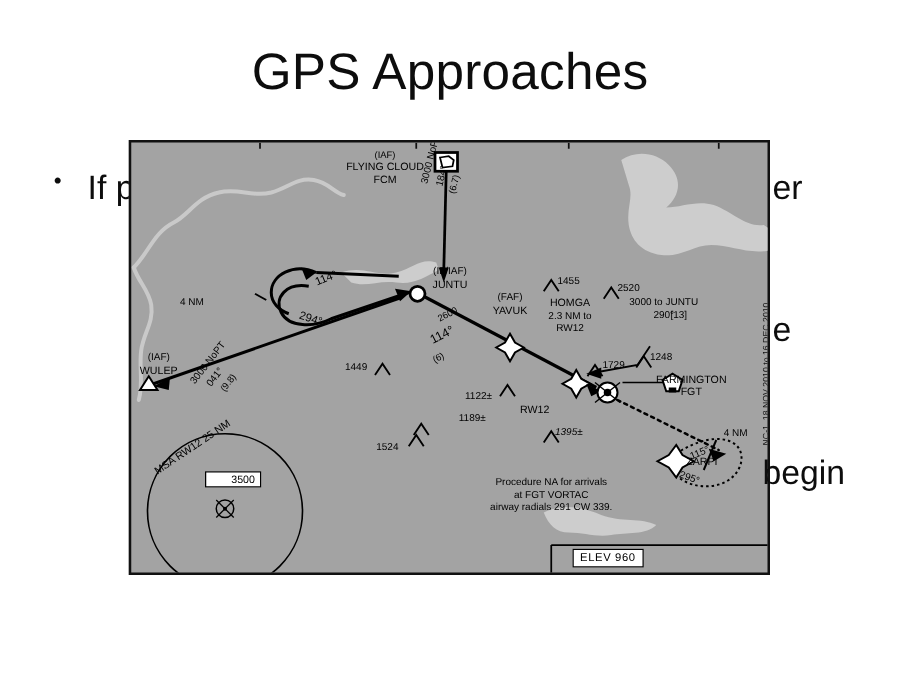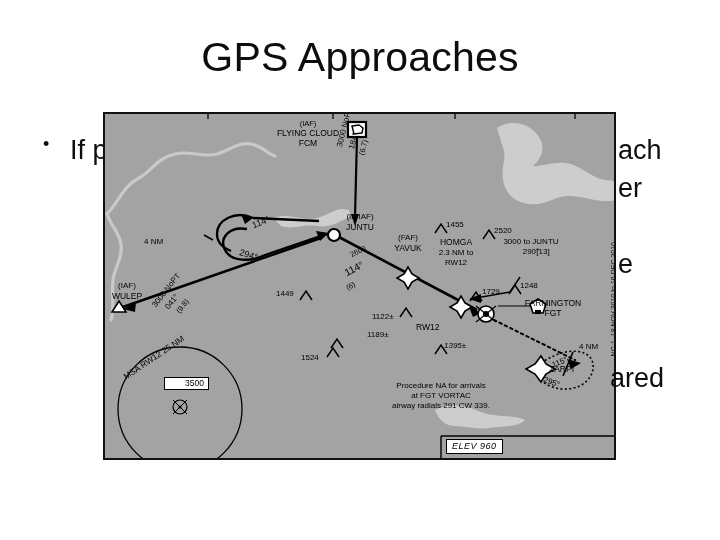--- a/index.html
+++ b/index.html
@@ -255,30 +255,29 @@
 
     <div class="lbl f8 c" style="left:266px;top:268px;width:140px;">Procedure NA for arrivals</div>
     <div class="lbl f8 c" style="left:266px;top:278px;width:140px;">at FGT VORTAC</div>
     <div class="lbl f8 c" style="left:266px;top:288px;width:140px;">airway radials 291 CW 339.</div>
 
     <div class="lbl f85" style="left:396px;top:251px;margin-left:48px;">ZARPI</div>
     <div class="lbl f8 rot-r" style="left:446px;top:248px;transform:rotate(-22deg);">115°</div>
     <div class="lbl f8 rot-r" style="left:440px;top:262px;transform:rotate(20deg);">295°</div>
     <div class="lbl f8" style="left:474px;top:229px;">4 NM</div>
 
-    <div class="elevbox" style="left:341px;top:325px;font-style:italic;">ELEV  960</div>
+    <div class="elevbox" style="left:353px;top:325px;">ELEV  960</div>
 
     <div class="vert-right" style="right:4px;top:128px;">NC-1, 18 NOV 2010 to 16 DEC 2010</div>
   </div>
 
   <div class="body-text" style="left:0;top:0;width:0;height:0;overflow:visible;"></div>
   <div style="position:absolute;left:618px;top:131px;width:100px;font-size:27px;line-height:38px;color:#0d0d0d;overflow:hidden;">
-    <div>ach</div>
     <div>er</div>
   </div>
   <div style="position:absolute;left:618px;top:245px;width:100px;font-size:27px;line-height:38px;color:#0d0d0d;overflow:hidden;">
     <div>e</div>
   </div>
   <div style="position:absolute;left:610px;top:359px;width:110px;font-size:27px;line-height:38px;color:#0d0d0d;overflow:hidden;">
-    <div>ared</div>
+    <div>begin</div>
   </div>
 
 </div>
 
 </body></html>

